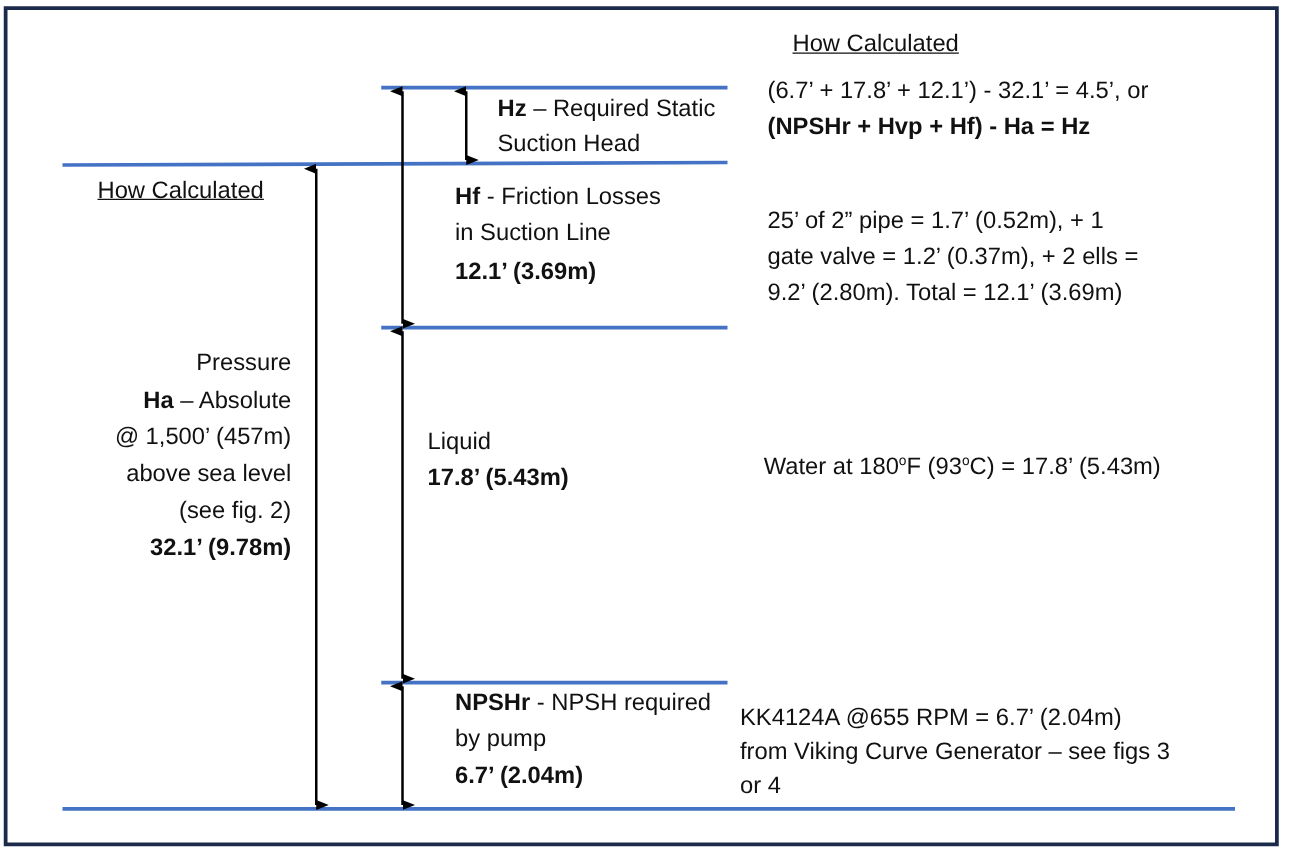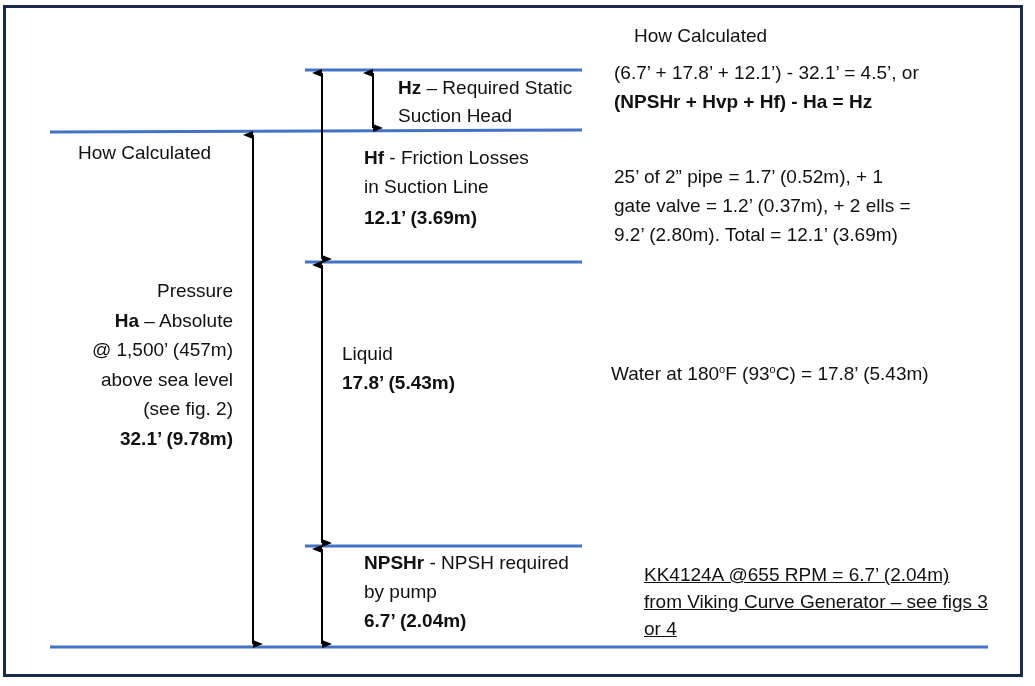--- a/index.html
+++ b/index.html
@@ -1,21 +1,21 @@
 <!DOCTYPE html>
 <html><head>
 <meta charset="utf-8">
 <style>
   html, body { margin:0; padding:0; background:#ffffff; }
   body { width:1035px; height:686px; position:relative; overflow:hidden; font-family:"Liberation Sans", sans-serif; color:#111; }
   .border { position:absolute; left:3px; top:5px; width:1020px; height:672px; border:3px solid #1b2a4a; box-sizing:border-box; }
   svg.lines { position:absolute; left:0; top:0; }
   .txt { position:absolute; font-size:19px; line-height:29px; white-space:nowrap; }
   .b { font-weight:bold; }
-  .u { }
+  .u { text-decoration:underline; }
   .right { text-align:right; }
   sup { font-size:11px; vertical-align:7px; line-height:0; }
 </style>
 </head>
 <body>
 
 <div class="border"></div>
 
 <svg class="lines" width="1035" height="686">
   <defs>
@@ -84,17 +84,17 @@
 <div class="txt" style="left:611px; top:359px;">
   <span>Water at 180</span><sup>o</sup><span>F (93</span><sup>o</sup><span>C) = 17.8’ (5.43m)</span>
 </div>
 
 <div class="txt" style="left:342px; top:548px; line-height:29px;margin-left:22px;">
   <div><span class="b">NPSHr</span><span> - NPSH required</span></div>
   <div>by pump</div>
   <div class="b">6.7’ (2.04m)</div>
 </div>
 
-<div class="txt" style="left:644px; top:561px; line-height:27px;text-decoration:underline;">
+<div class="txt" style="left:592px; top:561px; line-height:27px;">
   <div>KK4124A @655 RPM = 6.7’ (2.04m)</div>
   <div>from Viking Curve Generator – see figs 3</div>
   <div>or 4</div>
 </div>
 
 </body></html>

